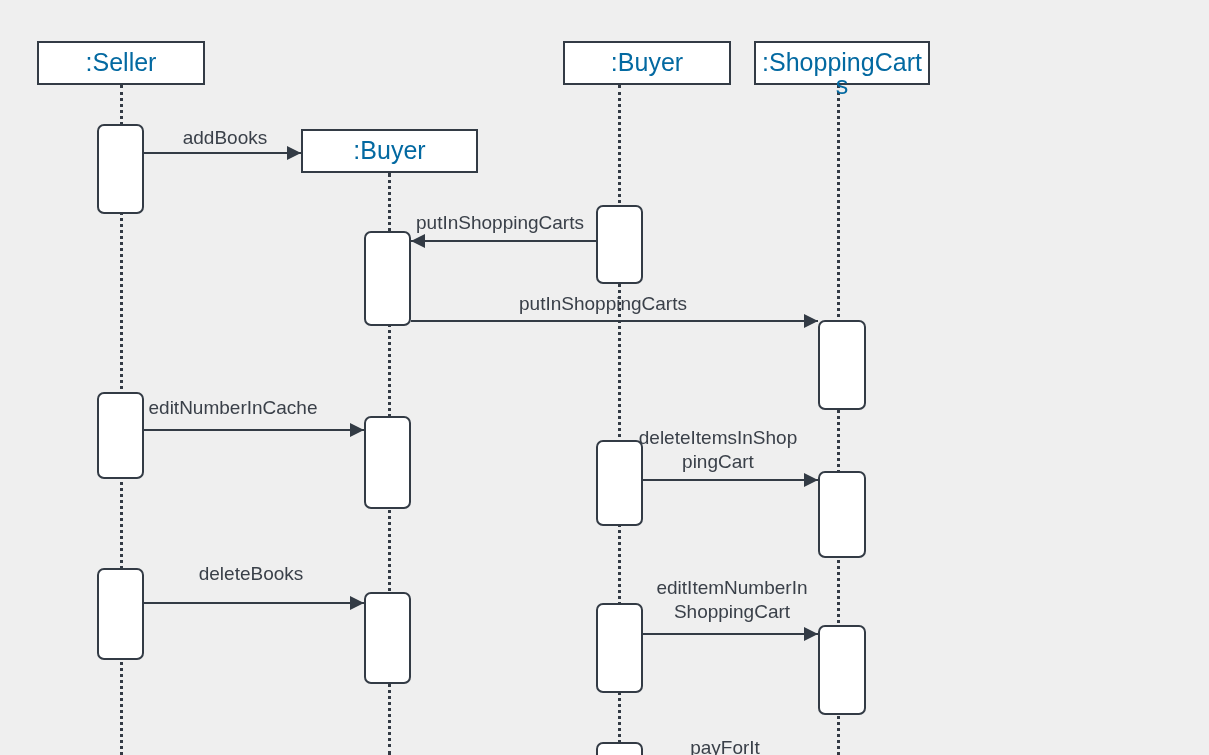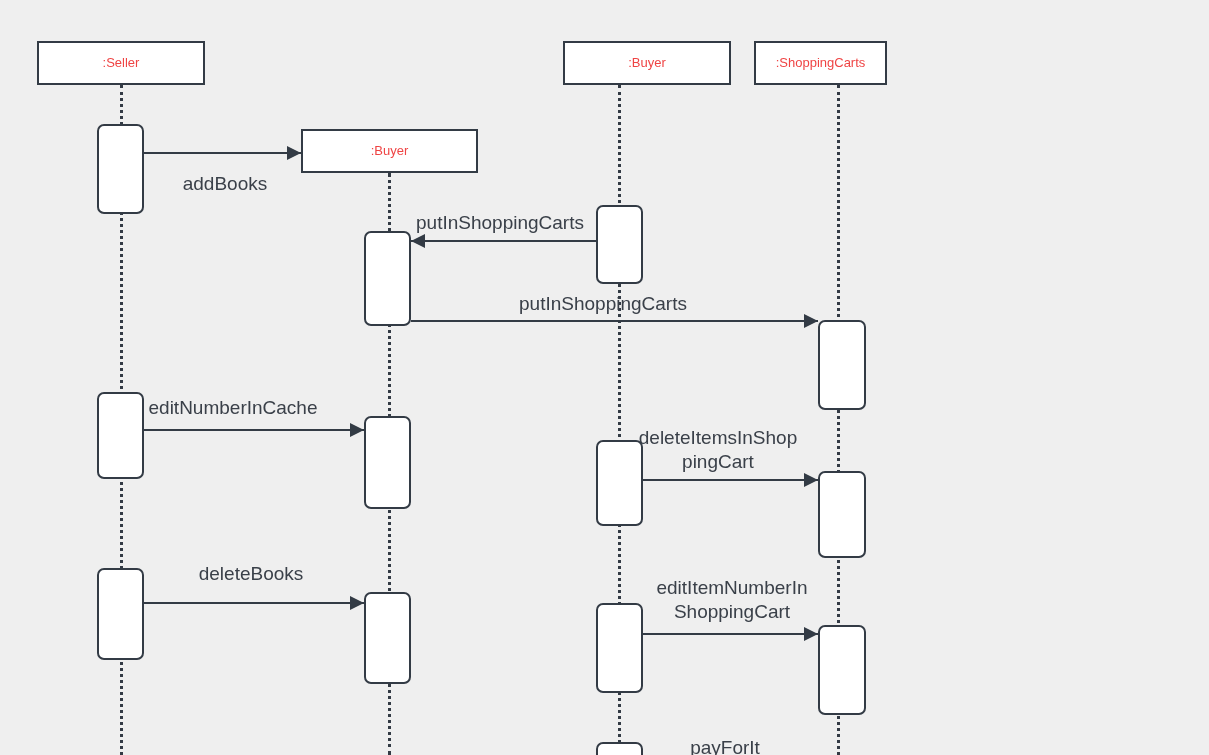--- a/index.html
+++ b/index.html
@@ -20,22 +20,22 @@
     position: absolute;
     box-sizing: border-box;
     background: #ffffff;
     border: 2px solid #333b45;
     display: block;
     text-align: center;
     overflow: visible;
   }
   .participant .plabel {
     display: block;
-    font-size: 13px;
-    color: #ef4444;
+    font-size: 25px;
+    color: #0369a1;
     line-height: 23px;
     padding-top: 8px;
     white-space: normal;
     word-break: break-all;
   }
   
   .lifeline {
     position: absolute;
     width: 0;
     border-left: 3px dotted #333b45;
@@ -83,21 +83,21 @@
 <div id="canvas">
   <div id="lifelines-layer">
       <div class="lifeline" style="left: 120px; top: 85px; height: 670px;"></div>
       <div class="lifeline" style="left: 388px; top: 173px; height: 582px;"></div>
       <div class="lifeline" style="left: 618px; top: 85px; height: 670px;"></div>
       <div class="lifeline" style="left: 837px; top: 85px; height: 670px;"></div>
     </div>
   <div id="messages-layer">
       <div class="msg-line" style="left: 144px; top: 152px; width: 157px;"></div>
       <div class="arrow-head right" style="top: 146px; left: 287px;"></div>
-      <div class="msg-label" style="left: 155px; top: 126px; width: 140px; margin-top: 46px;">addBooks</div>
+      <div class="msg-label" style="left: 155px; top: 126px; width: 140px;">addBooks</div>
       <div class="msg-line" style="left: 411px; top: 240px; width: 185px;"></div>
       <div class="arrow-head left" style="top: 234px; left: 411px;"></div>
       <div class="msg-label" style="left: 400px; top: 211px; width: 200px;">putInShoppingCarts</div>
       <div class="msg-line" style="left: 411px; top: 320px; width: 407px;"></div>
       <div class="arrow-head right" style="top: 314px; left: 804px;"></div>
       <div class="msg-label" style="left: 503px; top: 292px; width: 200px;">putInShoppingCarts</div>
       <div class="msg-line" style="left: 144px; top: 429px; width: 220px;"></div>
       <div class="arrow-head right" style="top: 423px; left: 350px;"></div>
       <div class="msg-label" style="left: 136px; top: 396px; width: 194px;">editNumberInCache</div>
       <div class="msg-line" style="left: 643px; top: 479px; width: 175px;"></div>
@@ -131,17 +131,17 @@
   <div id="participants-layer">
       <div class="participant" style="left: 37px; top: 41px; width: 168px; height: 44px;">
         <span class="plabel">:Seller</span>
       </div>
       <div class="participant" style="left: 301px; top: 129px; width: 177px; height: 44px;">
         <span class="plabel">:Buyer</span>
       </div>
       <div class="participant" style="left: 535px; top: 41px; width: 168px; height: 44px; margin-left: 28px;">
         <span class="plabel">:Buyer</span>
       </div>
-      <div class="participant" style="left: 754px; top: 41px; width: 133px; height: 44px;">
+      <div class="participant" style="left: 754px; top: 41px; width: 176px; height: 44px;">
         <span class="plabel">:ShoppingCarts</span>
       </div>
     </div>
 </div>
 
 </body></html>

